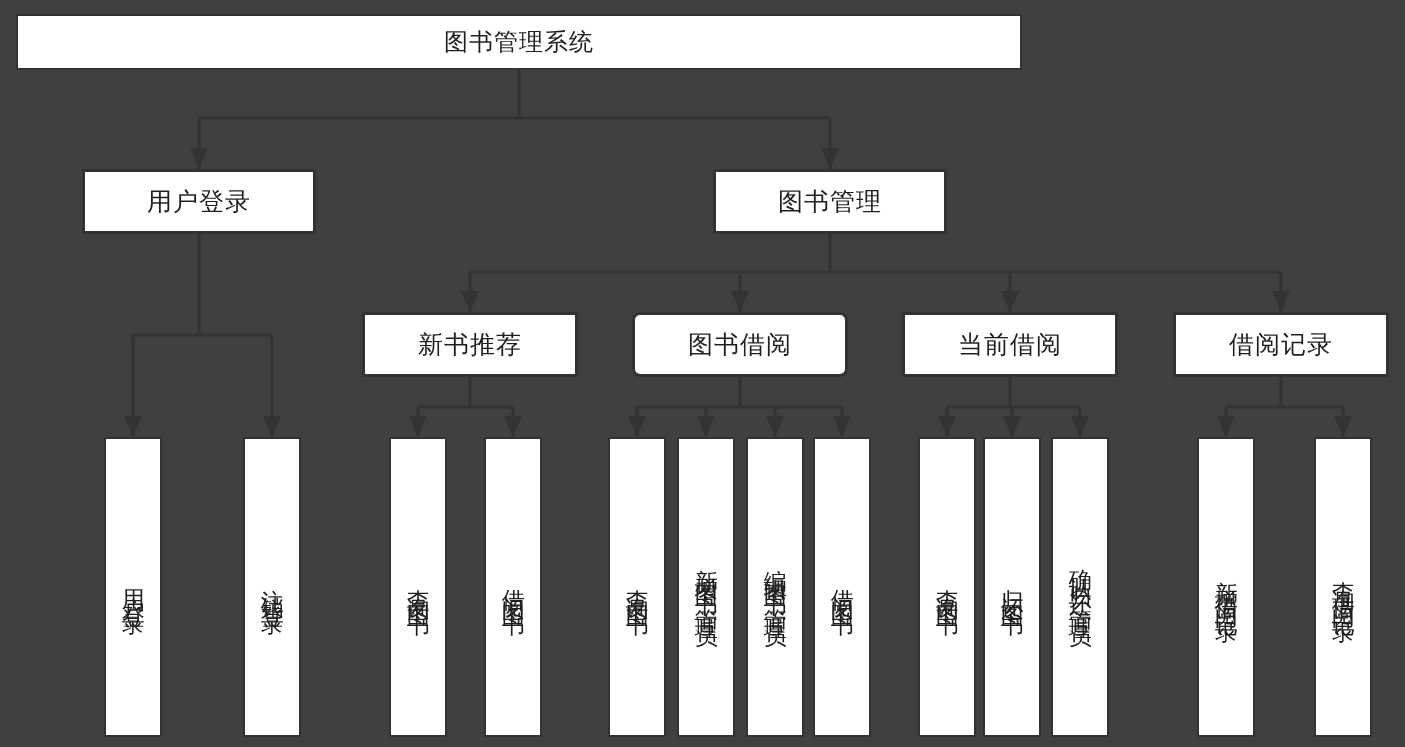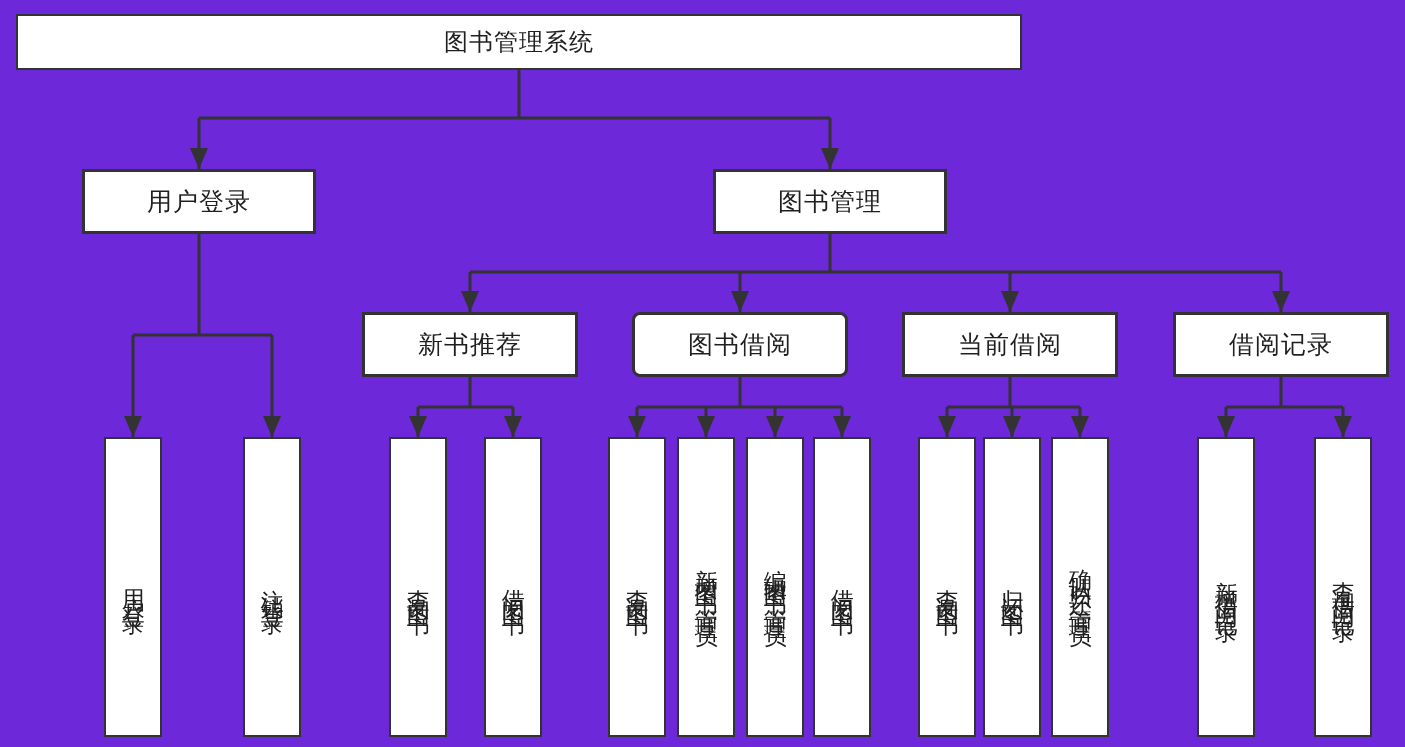--- a/index.html
+++ b/index.html
@@ -1,20 +1,20 @@
 <!DOCTYPE html>
 <html><head>
 <meta charset="utf-8">
 <style>
   html, body { margin: 0; padding: 0; background: #ffffff; }
   .stage {
     position: relative;
     width: 1405px;
     height: 747px;
-    background: #6d28d9;
+    background: #404040;
     overflow: hidden;
     font-family: "Liberation Sans", sans-serif;
     color: #1f1f1f;
   }
   .connectors {
     position: absolute;
     left: 0; top: 0;
     z-index: 0;
   }
   .node {

